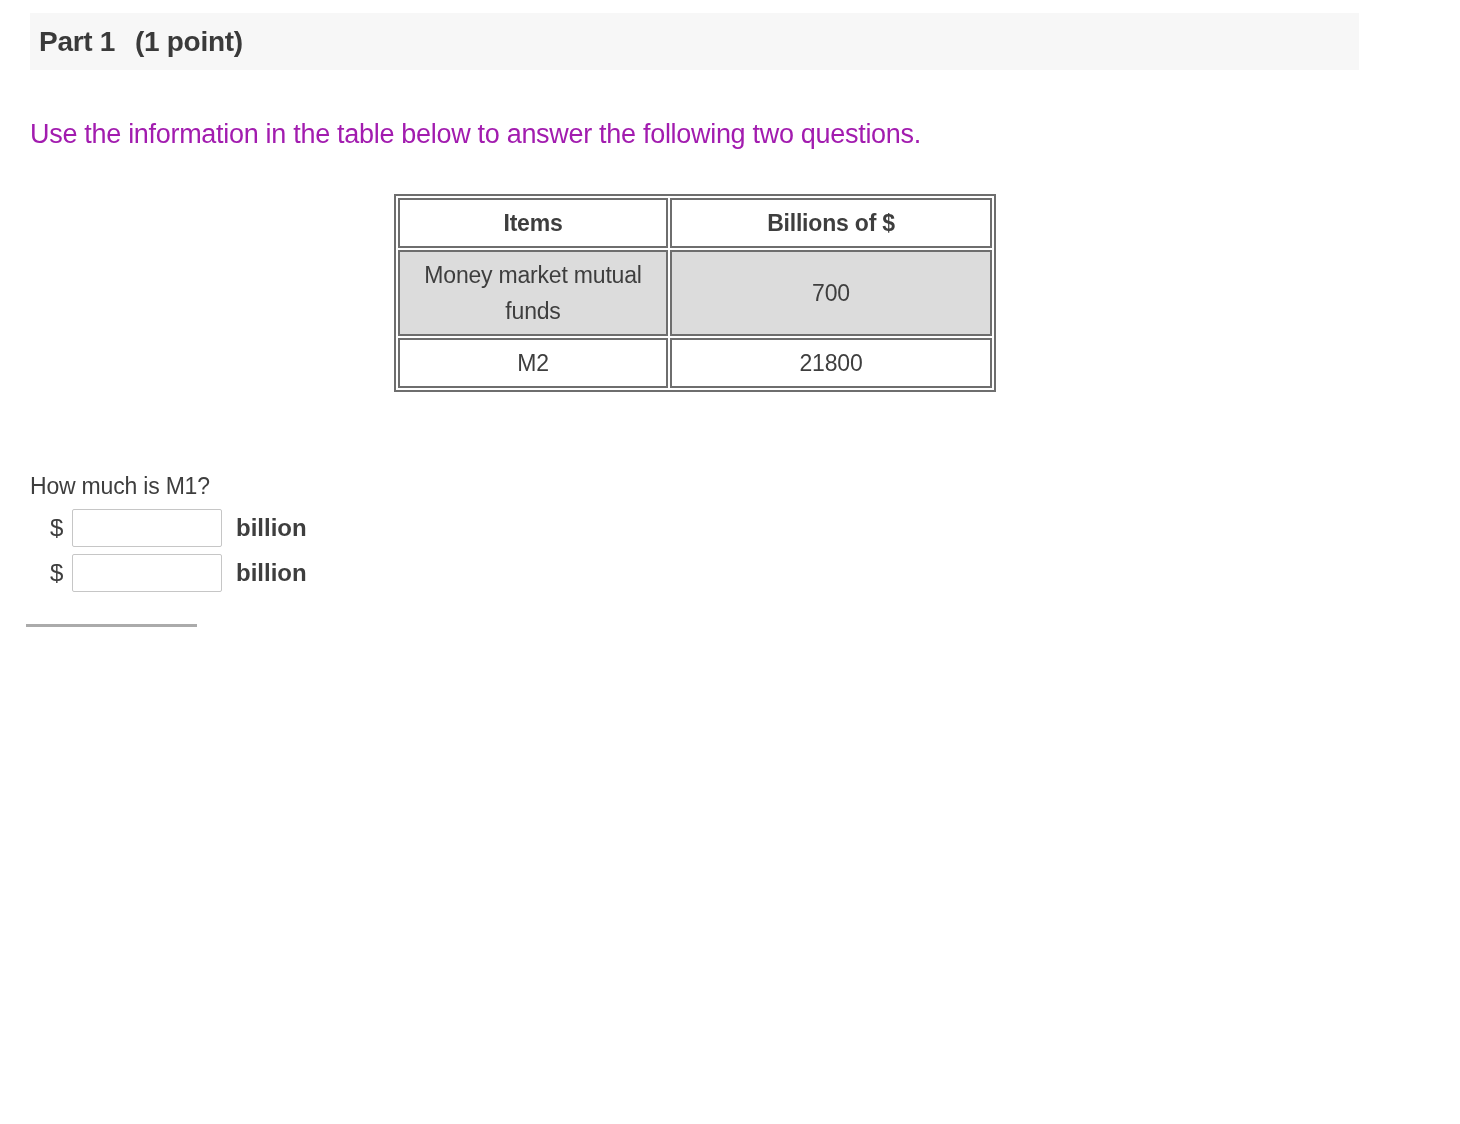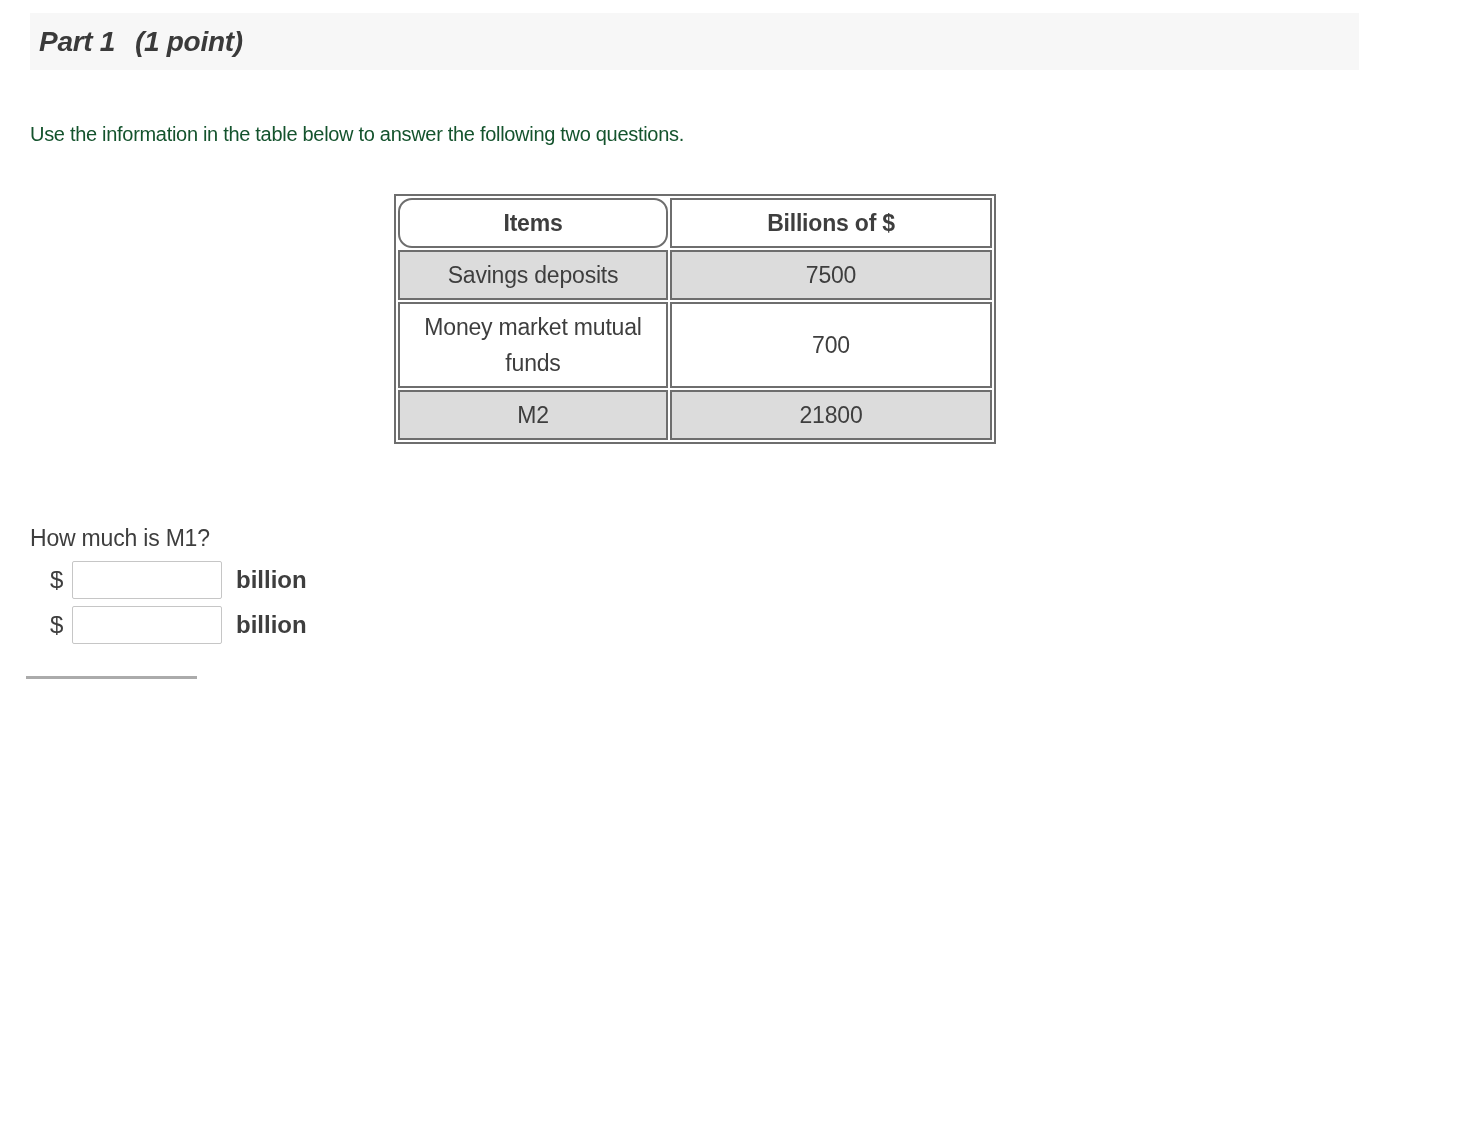--- a/index.html
+++ b/index.html
@@ -18,31 +18,30 @@
     width: 1329px;
     height: 57px;
     background: #f7f7f7;
     line-height: 57px;
     padding-left: 9px;
     font-size: 28px;
     font-weight: bold;
     color: #3a3a3a;
     letter-spacing: -0.3px;
     white-space: nowrap;
-    font-style: italic;
   }
   .part-points { margin-left: 20px; }
 
   
   .instruction {
     margin: 45px 0 0 30px;
-    font-size: 20px;
+    font-size: 27px;
     line-height: 38px;
     letter-spacing: -0.3px;
-    color: #14532d;
+    color: #a21caf;
     max-width: 1340px;
   }
 
   
   table.data-table {
     margin: 41px 0 0 394px;
     border-collapse: separate;
     border-spacing: 2px;
     border: 2px solid #6e6e6e;
     background: #ffffff;
@@ -55,21 +54,21 @@
     letter-spacing: -0.2px;
     color: #3e3e3e;
     padding: 5px 10px;
     line-height: 36px;
     background: #ffffff;
   }
   .data-table th { font-weight: bold; height: 49px; }
   .data-table td { height: 48px; }
   .data-table td.item-cell  { width: 270px; }
   .data-table td.value-cell { width: 322px; }
-  .data-table th.col-items    { width: 270px; border-radius: 14px; }
+  .data-table th.col-items    { width: 270px; }
   .data-table th.col-billions { width: 322px; margin-left: 47px; }
   .data-table tbody tr:nth-child(odd) td { background: #dcdcdc; }
 
   
   .question {
     margin: 76px 8px 0 30px;
     font-size: 23px;
     line-height: 36px;
     letter-spacing: -0.2px;
   }
@@ -119,24 +118,20 @@
 
     <table class="data-table">
       <thead>
         <tr>
           <th class="col-items">Items</th>
           <th class="col-billions">Billions of $</th>
         </tr>
       </thead>
       <tbody>
         <tr>
-          <td class="item-cell">Savings deposits</td>
-          <td class="value-cell">7500</td>
-        </tr>
-        <tr>
           <td class="item-cell">Money market mutual funds</td>
           <td class="value-cell">700</td>
         </tr>
         <tr>
           <td class="item-cell">M2</td>
           <td class="value-cell">21800</td>
         </tr>
       </tbody>
     </table>
 

